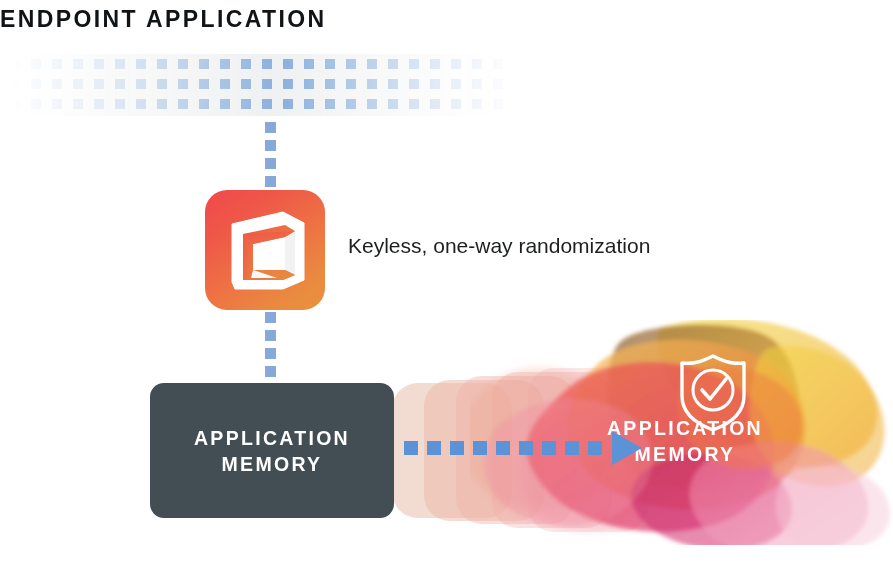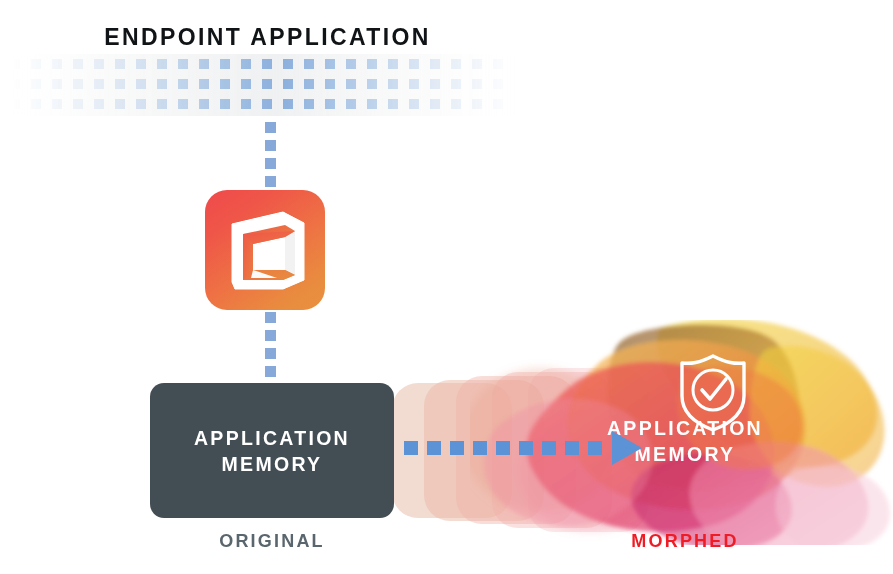--- a/index.html
+++ b/index.html
@@ -5,21 +5,21 @@
   html,body{margin:0;padding:0;background:#ffffff;}
   body{
     width:893px;height:574px;overflow:hidden;position:relative;
     font-family:"Liberation Sans","DejaVu Sans",sans-serif;
     -webkit-font-smoothing:antialiased;
   }
   #stage{position:absolute;inset:0;width:893px;height:574px;background:#fff;}
 
   
   #endpoint-title{
-    position:absolute;left:0;top:22px;width:535px;text-align:center;
+    position:absolute;left:0;top:4px;width:535px;text-align:left;
     font-size:23px;font-weight:bold;letter-spacing:2.4px;color:#111416;
     line-height:30px;white-space:nowrap;
   }
 
   
   #dot-grid{
     position:absolute;left:10px;top:54px;width:515px;height:62px;
     -webkit-mask-image:linear-gradient(to right,rgba(0,0,0,0) 0%,rgba(0,0,0,.18) 5%,rgba(0,0,0,1) 52%,rgba(0,0,0,.25) 88%,rgba(0,0,0,0) 100%);
     mask-image:linear-gradient(to right,rgba(0,0,0,0) 0%,rgba(0,0,0,.18) 5%,rgba(0,0,0,1) 52%,rgba(0,0,0,.25) 88%,rgba(0,0,0,0) 100%);
   }
@@ -220,20 +220,21 @@
       <defs>
         <linearGradient id="holeg4" x1="0" y1="0" x2="1" y2="1">
           <stop offset="0%" stop-color="#ea7f41"></stop>
           <stop offset="100%" stop-color="#e88b3f"></stop>
         </linearGradient>
       </defs>
     </svg>
   </div>
 
   <div id="randomization-note">
+    <div>Keyless, one-way randomization</div>
   </div>
 
   <div id="connector-bottom" style="position: absolute; left: 265px; top: 312px; width: 11px; height: 78px;">
       <div class="vdot" style="position: absolute; left: 0px; top: 0px;"></div>
       <div class="vdot" style="position: absolute; left: 0px; top: 18px;"></div>
       <div class="vdot" style="position: absolute; left: 0px; top: 36px;"></div>
       <div class="vdot" style="position: absolute; left: 0px; top: 54px;"></div>
       <div class="vdot" style="position: absolute; left: 0px; top: 72px;"></div>
     </div>
 
@@ -337,16 +338,14 @@
       <div class="adot"></div>
       <div class="adot"></div>
       <div class="adot"></div>
       <div class="adot"></div>
       <div class="adot"></div>
       <div class="adot"></div>
       <div class="adot"></div>
       <div class="ahead"></div>
     </div>
 
-  <div id="original-caption">ORIGINAL</div>
-  <div id="morphed-caption">MORPHED</div>
 
 </div>
 
 </body></html>

